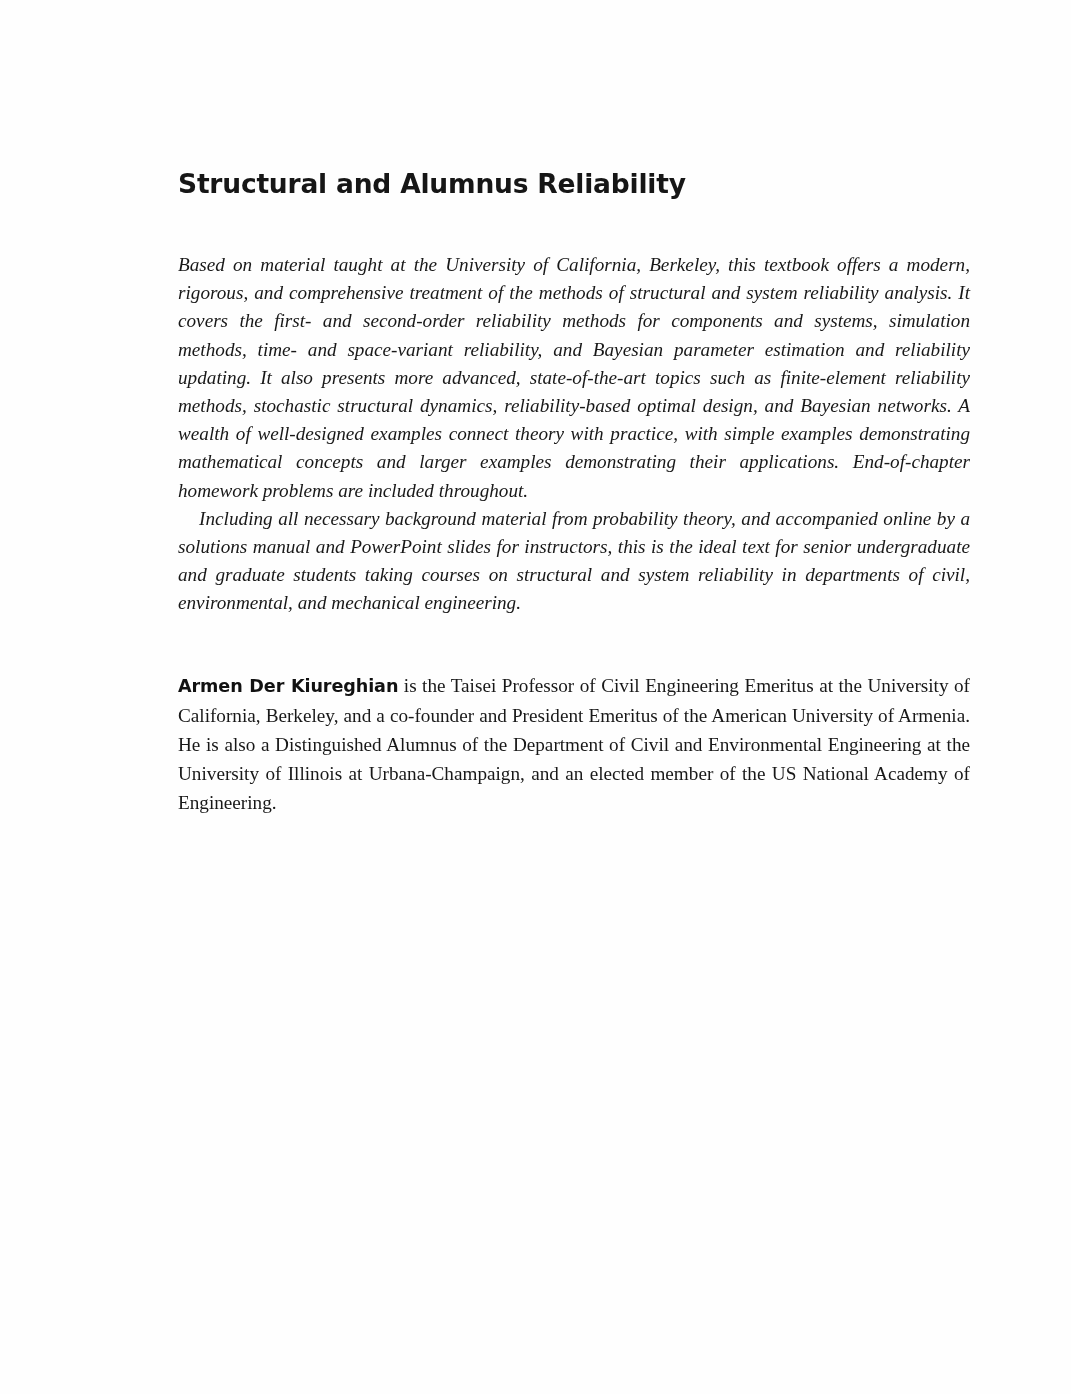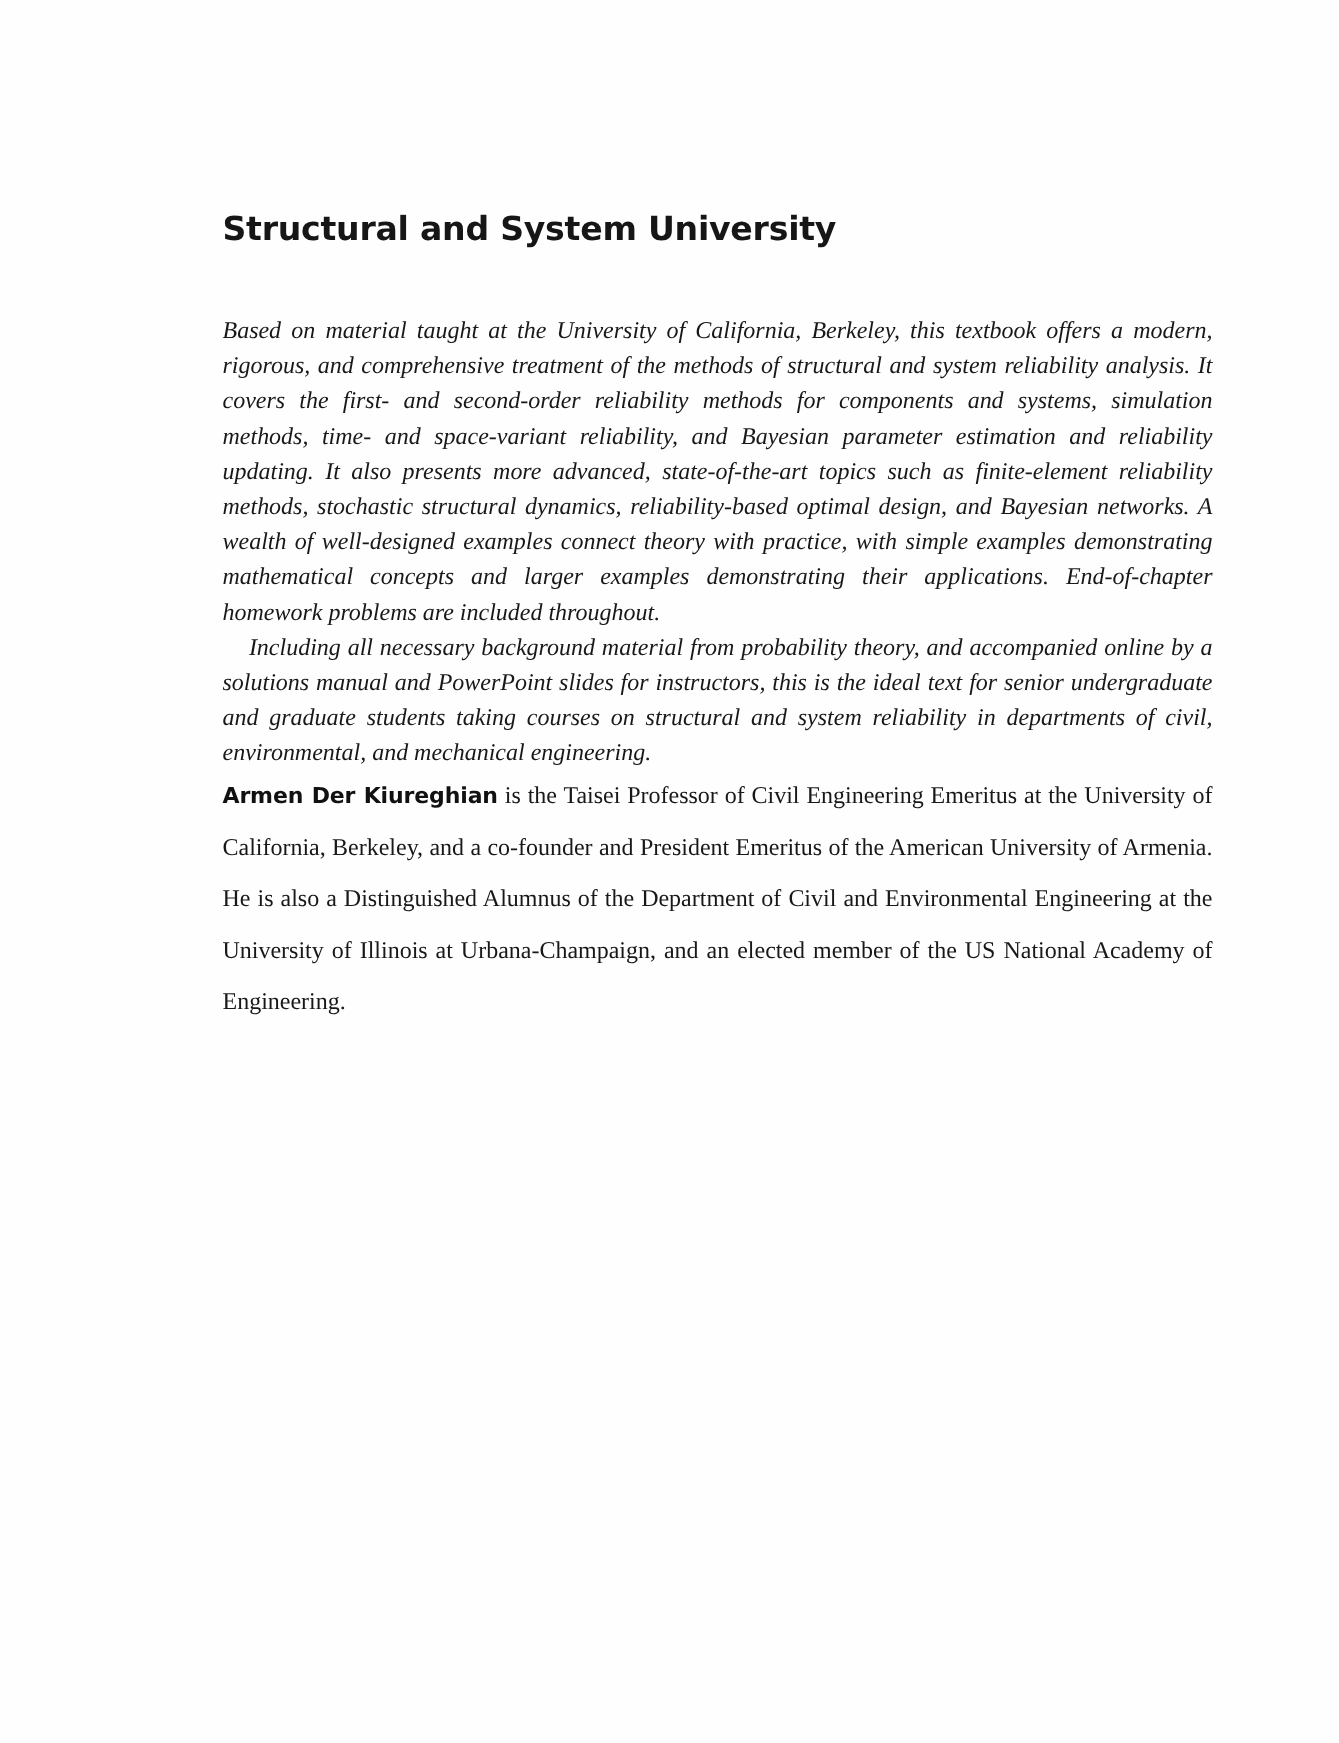--- a/index.html
+++ b/index.html
@@ -63,49 +63,49 @@
     hyphens: none;
     font-style: italic;
   }
 
   .blurb p.indented {
     text-indent: 1.1em;
   }
 
   .author-para {
     position: absolute;
-    top: 616px;
+    top: 671px;
     left: 0;
     width: 792px;
     margin: 0;
     padding: 0;
     font-family: "Liberation Serif", "DejaVu Serif", serif;
     font-size: 19.2px;
-    line-height: 41px;
+    line-height: 29px;
     text-align: justify;
     text-justify: inter-word;
     color: #181818;
   }
 
   .author-name {
     font-family: "DejaVu Sans", "Liberation Sans", sans-serif;
     font-weight: bold;
     font-size: 17.6px;
     color: #111111;
     letter-spacing: -0.1px;
   }
 </style>
 </head>
 <body>
 
 <div class="page">
 
   <div class="content">
 
-    <h1 class="book-title">Structural and System University</h1>
+    <h1 class="book-title">Structural and Alumnus Reliability</h1>
 
     <div class="blurb">
       <p>Based on material taught at the University of California, Berkeley, this textbook offers a modern, rigorous, and comprehensive treatment of the methods of structural and system reliability analysis. It covers the first- and second-order reliability methods for components and systems, simulation methods, time- and space-variant reliability, and Bayesian parameter estimation and reliability updating. It also presents more advanced, state-of-the-art topics such as finite-element reliability methods, stochastic structural dynamics, reliability-based optimal design, and Bayesian networks. A wealth of well-designed examples connect theory with practice, with simple examples demonstrating mathematical concepts and larger examples demonstrating their applications. End-of-chapter homework problems are included throughout.</p>
       <p class="indented">Including all necessary background material from probability theory, and accompanied online by a solutions manual and PowerPoint slides for instructors, this is the ideal text for senior undergraduate and graduate students taking courses on structural and system reliability in departments of civil, environmental, and mechanical engineering.</p>
     </div>
 
     <p class="author-para">
       <span class="author-name">Armen Der Kiureghian</span><span> is the Taisei Professor of Civil Engineering Emeritus at the University of California, Berkeley, and a co-founder and President Emeritus of the American University of Armenia. He is also a Distinguished Alumnus of the Department of Civil and Environmental Engineering at the University of Illinois at Urbana-Champaign, and an elected member of the US National Academy of Engineering.</span>
     </p>
 

